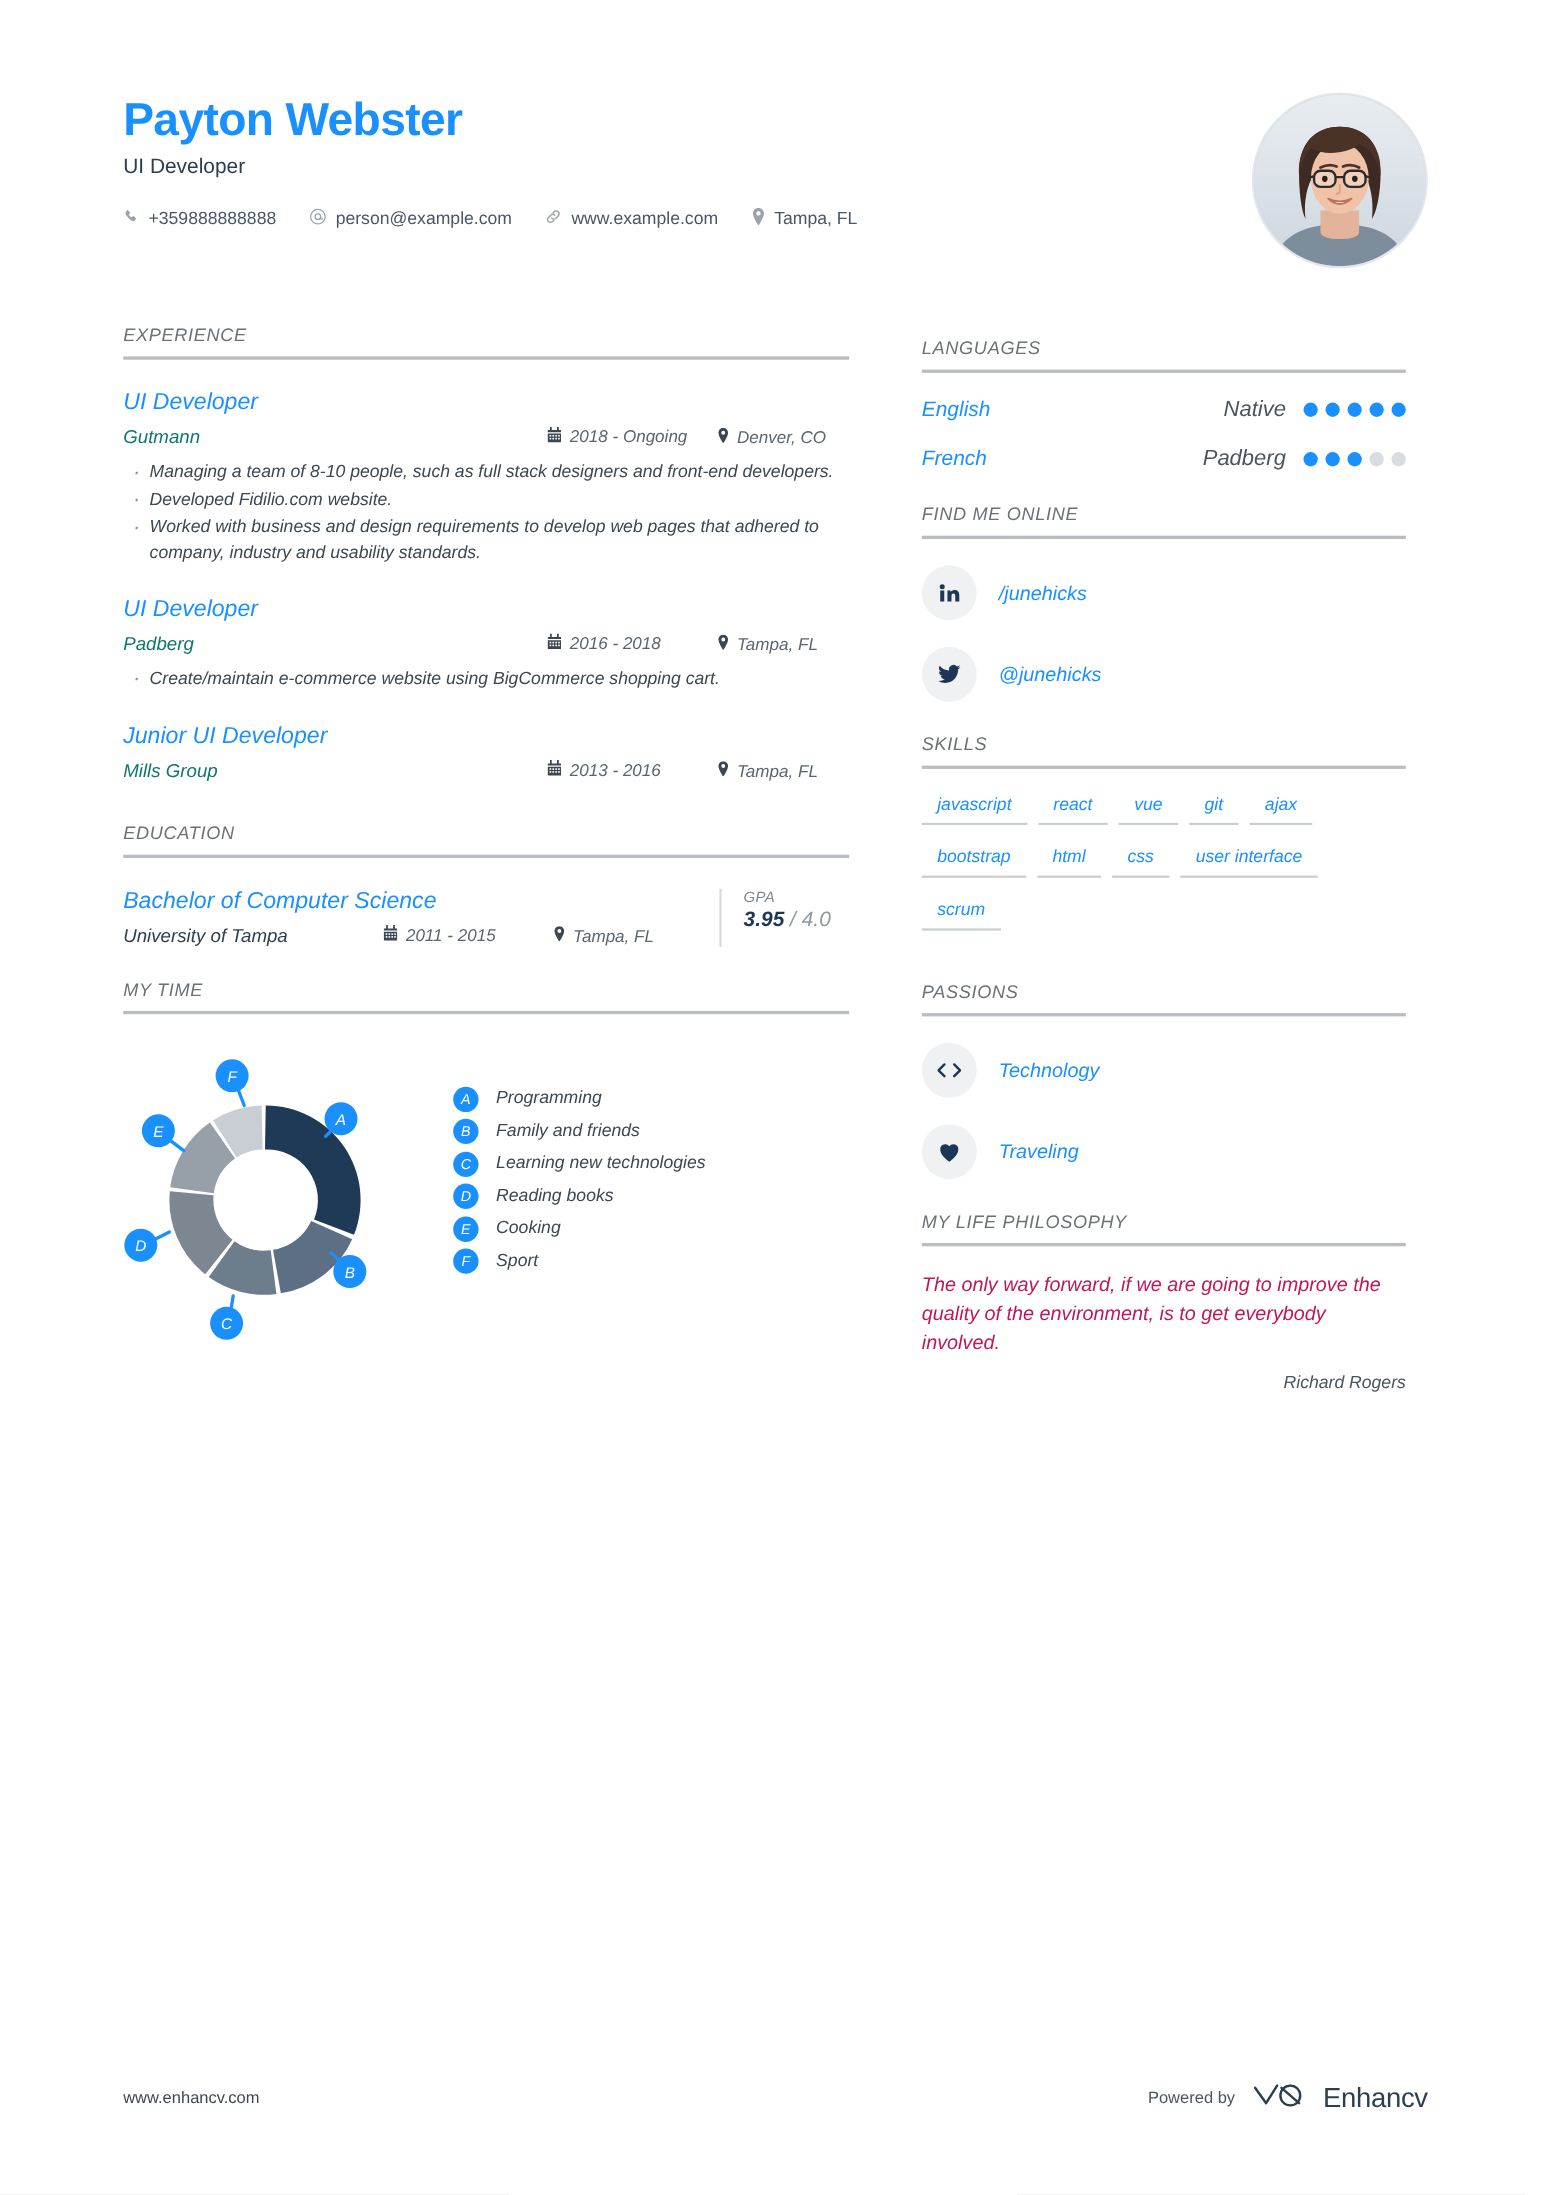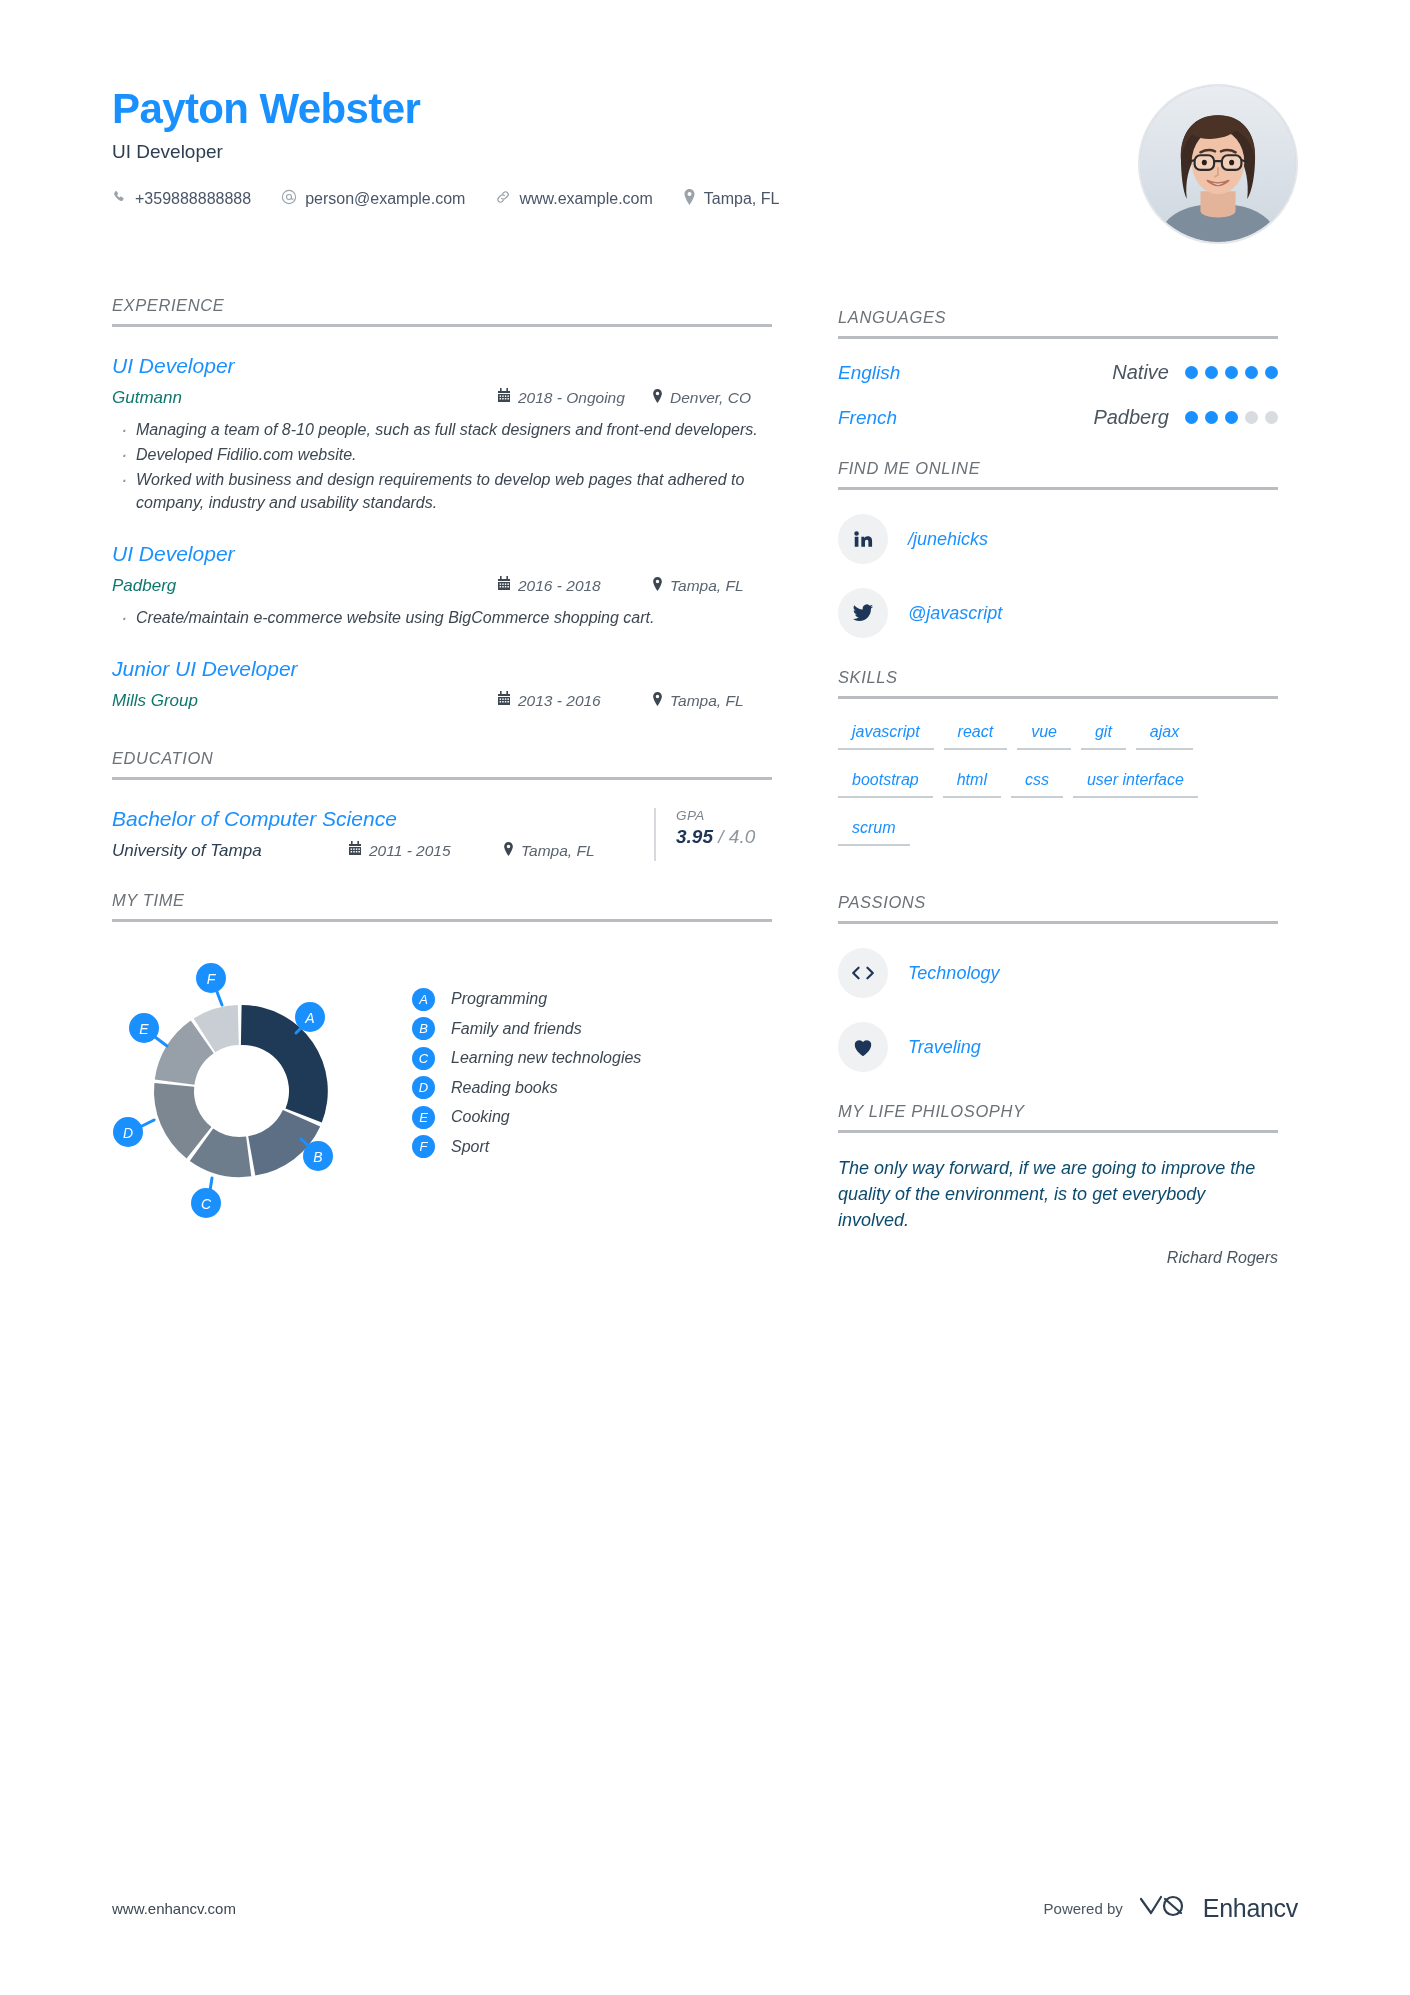--- a/index.html
+++ b/index.html
@@ -123,21 +123,21 @@
     display: flex; flex-wrap: wrap; gap: 0px 0px; margin-top: 20px;
   }
   .skill {
     font-size: 16px; color: #1a90ff; border-bottom: 2px solid #c9ced3;
     padding: 4px 14px 7px 14px; margin-right: 10px; margin-bottom: 17px;
     white-space: nowrap;
   }
 
   
   .quote {
-    margin-top: 22px; font-size: 18px; color: #0c4a6e; line-height: 1.45;
+    margin-top: 22px; font-size: 18px; color: #be185d; line-height: 1.45;
   }
   .quote-author {
     margin-top: 16px; text-align: right; font-size: 16px; color: #4a5560;
   }
 
   
   .footer {
     position: absolute; left: 112px; right: 112px; bottom: 72px;
     display: flex; align-items: center; justify-content: space-between;
   }
@@ -539,21 +539,21 @@
         </span>
         <span class="icon-link">/junehicks</span>
       </div>
 
       <div class="icon-row">
         <span class="icon-circle">
           <svg width="22" height="22" viewBox="0 0 24 24" fill="#1d3557">
               <path d="M23 4.9a9 9 0 0 1-2.6.72A4.5 4.5 0 0 0 22.4 3.1a9 9 0 0 1-2.86 1.1A4.5 4.5 0 0 0 11.8 8.3 12.8 12.8 0 0 1 2.5 3.6a4.5 4.5 0 0 0 1.4 6 4.4 4.4 0 0 1-2.04-.56v.06a4.5 4.5 0 0 0 3.6 4.4 4.5 4.5 0 0 1-2.03.08 4.5 4.5 0 0 0 4.2 3.12A9 9 0 0 1 1 18.6a12.7 12.7 0 0 0 6.9 2c8.3 0 12.8-6.86 12.8-12.8l-.01-.58A9.1 9.1 0 0 0 23 4.9z"></path>
             </svg>
         </span>
-        <span class="icon-link">@javascript</span>
+        <span class="icon-link">@junehicks</span>
       </div>
     </div>
 
     <div class="spacer-md"></div>
 
     <div class="sec">
       <div class="sec-title">SKILLS</div>
       <div class="sec-rule"></div>
 
       <div class="skills">

